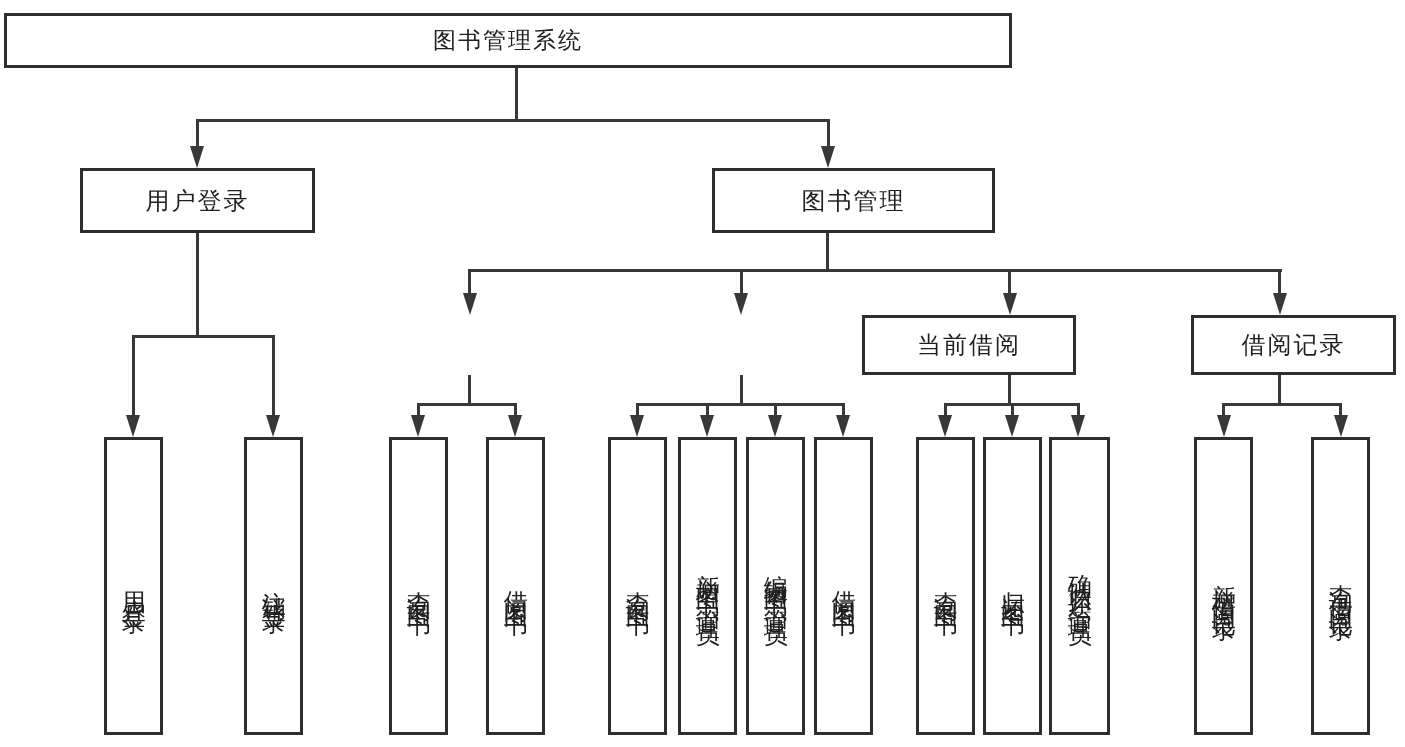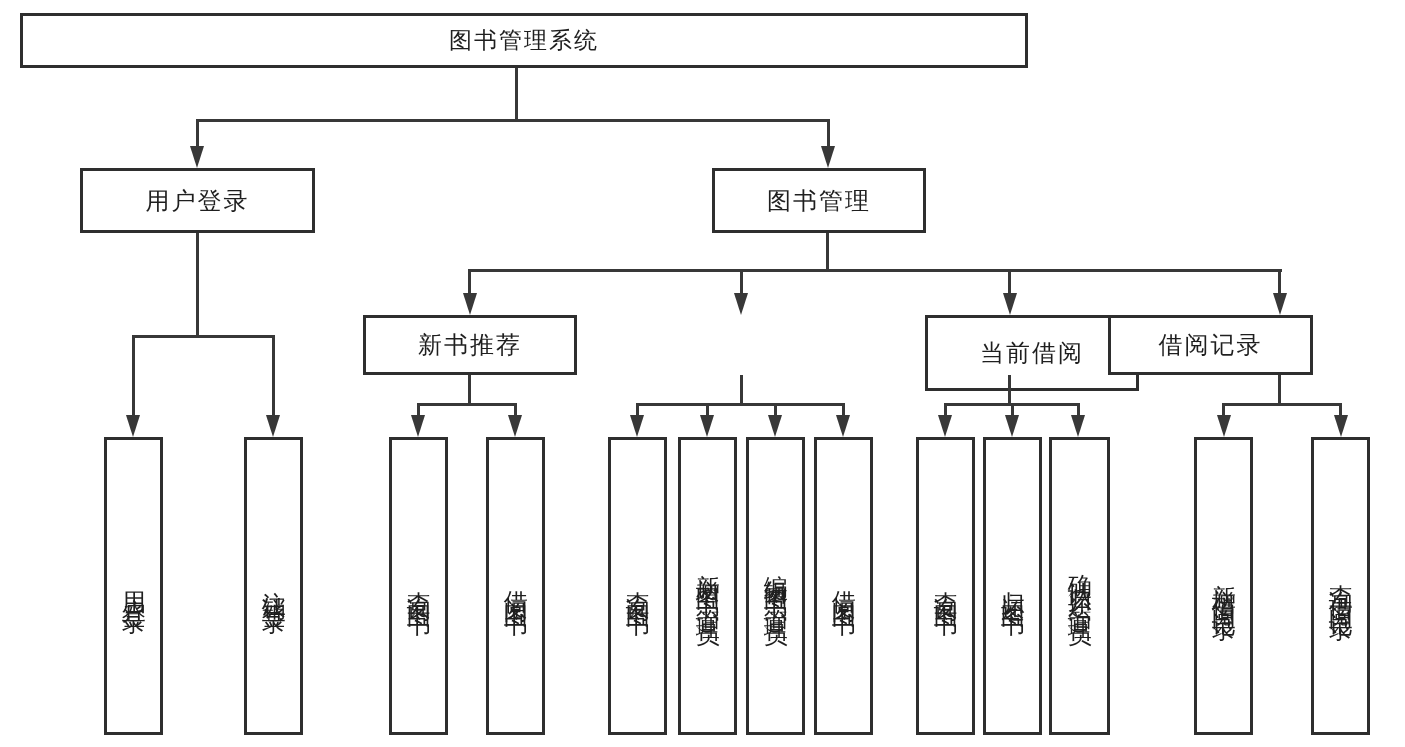--- a/index.html
+++ b/index.html
@@ -66,38 +66,35 @@
     letter-spacing:1px;
     z-index:10;
     white-space:nowrap;
   }
 </style>
 </head>
 <body>
 
 <div class="stage">
 
-  <div class="box hbox title-box" style="left:20px;top:13px;width:1008px;height:55px">
+  <div class="box hbox title-box" style="left:4px;top:13px;width:1008px;height:55px">
     <span>图书管理系统</span>
   </div>
 
   <div class="box hbox" style="left:80px;top:168px;width:235px;height:65px">
     <span>用户登录</span>
   </div>
-  <div class="box hbox" style="left:712px;top:168px;width:214px;height:65px">
+  <div class="box hbox" style="left:712px;top:168px;width:283px;height:65px">
     <span>图书管理</span>
   </div>
 
-  <div class="box hbox" style="left:363px;top:315px;width:214px;height:60px">
-    <span>新书推荐</span>
-  </div>
-  <div class="box hbox" style="left:925px;top:315px;width:214px;height:76px">
+  <div class="box hbox" style="left:862px;top:315px;width:214px;height:60px">
     <span>当前借阅</span>
   </div>
-  <div class="box hbox" style="left:1108px;top:315px;width:205px;height:60px">
+  <div class="box hbox" style="left:1191px;top:315px;width:205px;height:60px">
     <span>借阅记录</span>
   </div>
 
   <div class="box vbox" style="left:104px;top:437px;width:59px;height:298px">
     <span>用户登录</span>
   </div>
   <div class="box vbox" style="left:244px;top:437px;width:59px;height:298px">
     <span>注销登录</span>
   </div>
 

